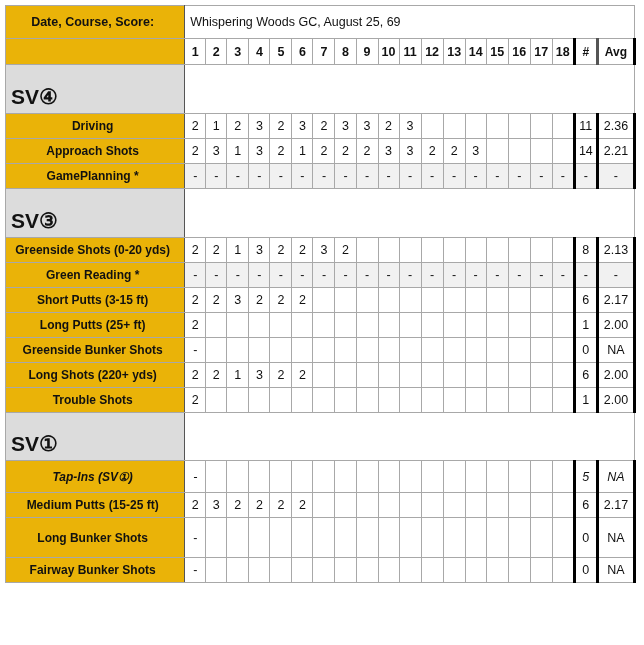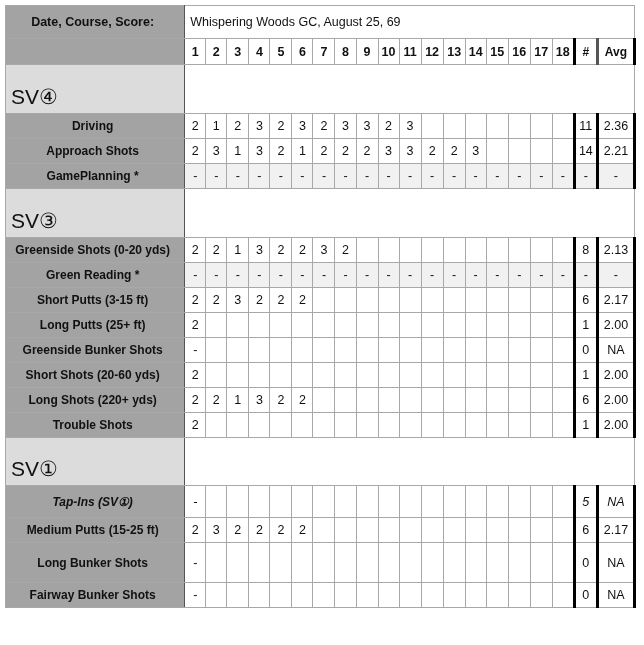--- a/index.html
+++ b/index.html
@@ -14,37 +14,37 @@
   }
   table.score td {
     border: 1px solid #a8a8a8;
     padding: 0;
     text-align: center;
     vertical-align: middle;
     overflow: hidden;
     white-space: nowrap;
   }
   td.label {
-    background: #a3a3a3;
+    background: #eab308;
     text-align: center;
     padding-right: 5px !important;
     font-weight: bold;
     font-size: 12px;
     border-right: 1px solid #555 !important;
   }
   td.title-label { font-weight: bold; font-size: 12.5px; }
   td.title-value { text-align: left !important; padding-left: 5px !important; font-size: 12.5px; font-weight: normal; }
   tr.hdr td.hole { font-weight: bold; font-size: 12.5px; }
   td.sv-label {
     background: #dcdcdc;
     text-align: left !important;
     vertical-align: bottom !important;
     padding-left: 5px !important;
     padding-bottom: 4px !important;
-    font-weight: normal;
+    font-weight: bold;
     font-size: 21px;
     border-right: 1px solid #555 !important;
   }
   td.sv-blank { background: #ffffff; }
   tr.grey td.cell { background: #f1f1f1; }
   td.cnt { border-left: 3px solid #000 !important; }
   td.avg { border-left: 3px solid #000 !important; border-right: 3px solid #000 !important; }
   tr.hdr td.avg { border-left: 3px solid #555 !important; margin-top: 46px; }
   tr.hdr td.cnt, tr.hdr td.avg { font-weight: bold; }
   td.cell { font-size: 12.5px; }
@@ -290,43 +290,20 @@
         <td class="cell"></td>
         <td class="cell"></td>
         <td class="cell"></td>
         <td class="cell"></td>
         <td class="cell"></td>
         <td class="cell"></td>
         <td class="cell cnt">0</td>
         <td class="cell avg">NA</td>
       </tr>
       <tr style="height: 25px;">
-        <td class="label">Short Shots (20-60 yds)</td>
-        <td class="cell">2</td>
-        <td class="cell"></td>
-        <td class="cell"></td>
-        <td class="cell"></td>
-        <td class="cell"></td>
-        <td class="cell"></td>
-        <td class="cell"></td>
-        <td class="cell"></td>
-        <td class="cell"></td>
-        <td class="cell"></td>
-        <td class="cell"></td>
-        <td class="cell"></td>
-        <td class="cell"></td>
-        <td class="cell"></td>
-        <td class="cell"></td>
-        <td class="cell"></td>
-        <td class="cell"></td>
-        <td class="cell"></td>
-        <td class="cell cnt">1</td>
-        <td class="cell avg">2.00</td>
-      </tr>
-      <tr style="height: 25px;">
         <td class="label">Long Shots (220+ yds)</td>
         <td class="cell">2</td>
         <td class="cell">2</td>
         <td class="cell">1</td>
         <td class="cell">3</td>
         <td class="cell">2</td>
         <td class="cell">2</td>
         <td class="cell"></td>
         <td class="cell"></td>
         <td class="cell"></td>

